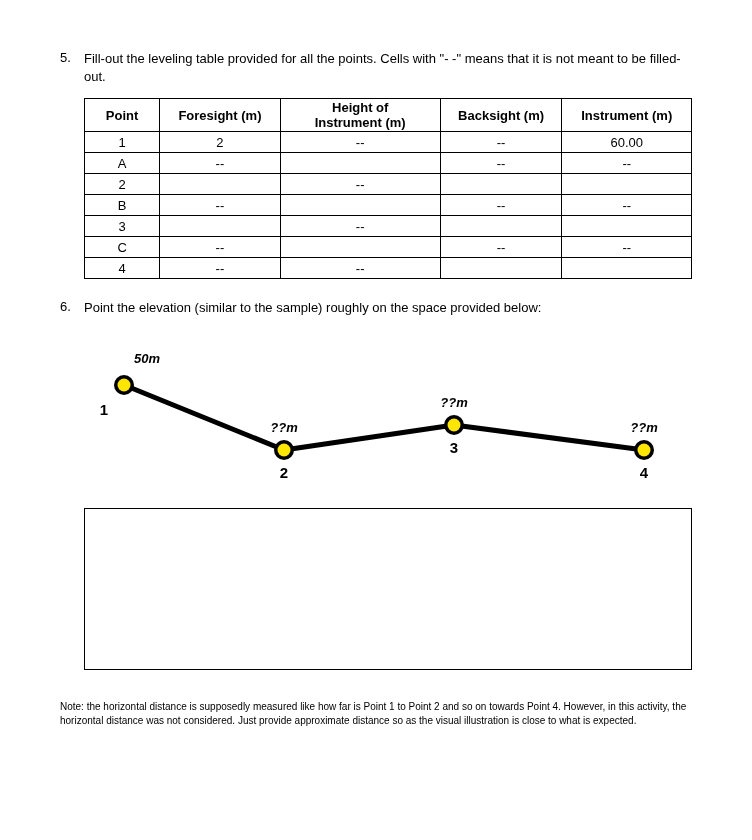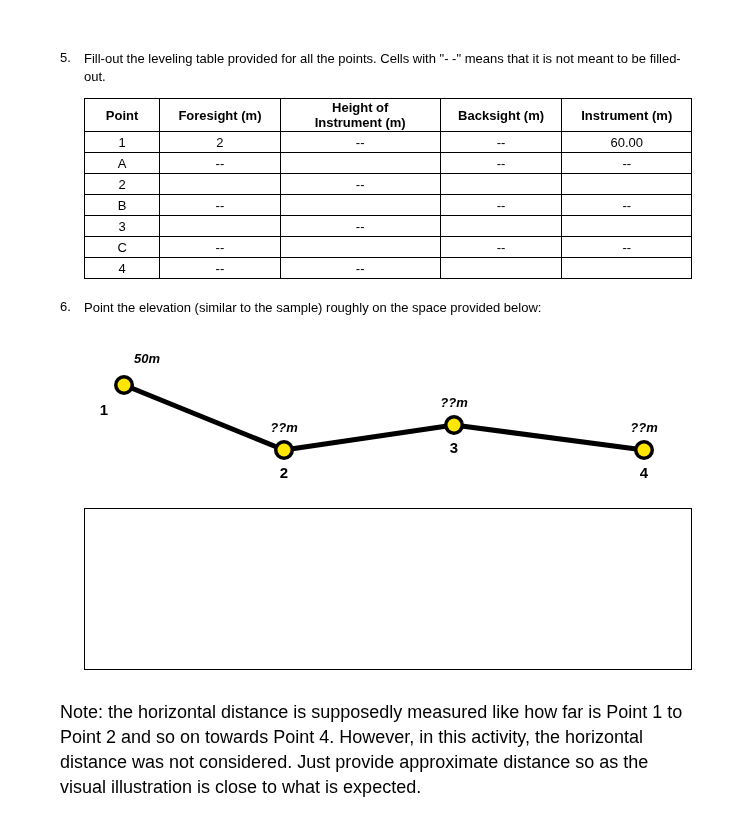--- a/index.html
+++ b/index.html
@@ -45,21 +45,21 @@
   .sketch-area {
     margin: 12px 0 0 24px;
   }
   .answer-box {
     border: 1px solid #000;
     height: 160px;
     margin: 8px 0 0 24px;
   }
   .note {
     margin: 30px 0 16px 0;
-    font-size: 18px;
+    font-size: 10px;
     line-height: 1.4;
   }
   .bold { font-weight: bold; }
   svg.sample-sketch {
     display: block;
   }
   .col-point { width: 50px; }
   .col-bs { width: 110px; }
   .col-hi { width: 175px; margin-top: 39px; }
   .col-fs { width: 110px; }

